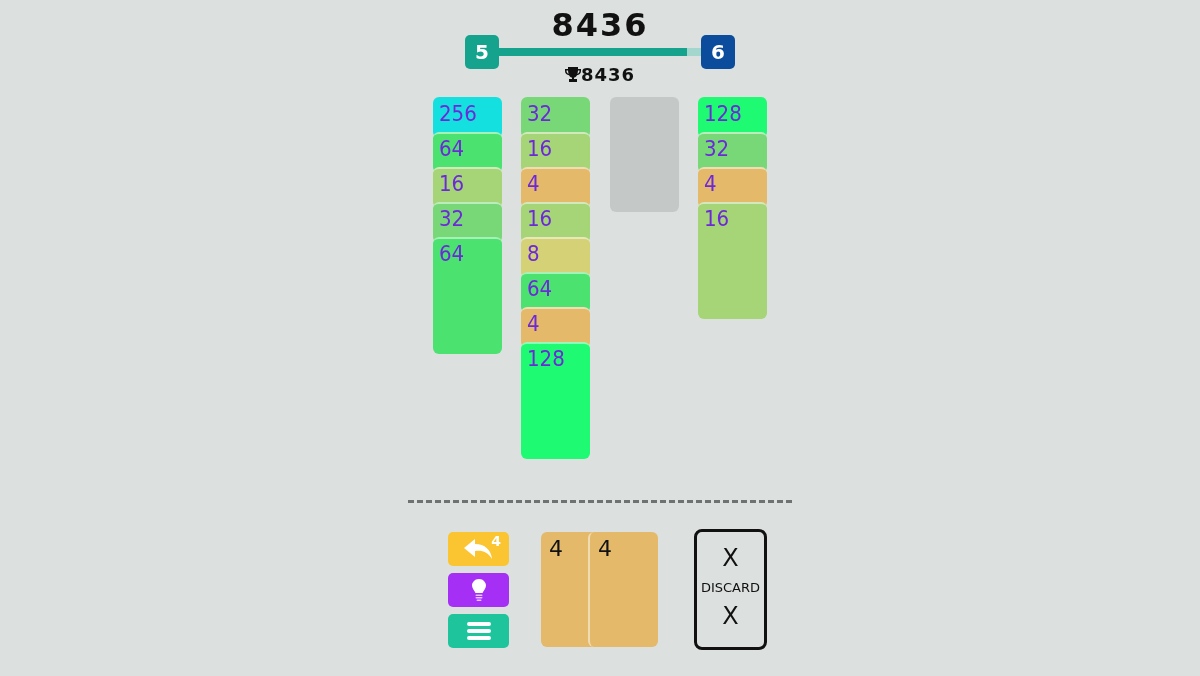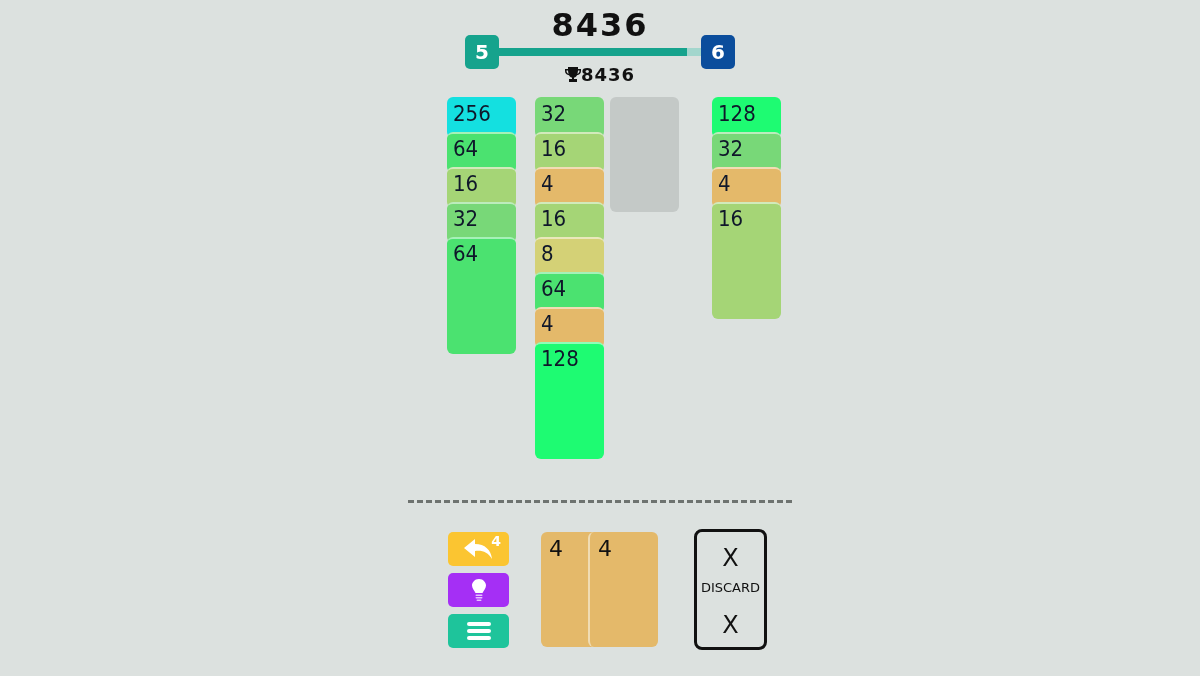--- a/index.html
+++ b/index.html
@@ -20,24 +20,24 @@
   .progress-track {
     position:absolute; left:497px; top:48px; width:206px; height:8px; background:#a3d6cd;
   }
   .progress-fill { position:absolute; left:0; top:0; height:8px; background:#16a38d; }
   .best {
     position:absolute; left:0; width:1200px; top:64px; text-align:center;
     font-size:18px; font-weight:bold; color:#111; letter-spacing:1px;
   }
   .column { position:absolute; top:97px; width:69px; }
   .card {
-    position:absolute; left:14px; width:69px; border-radius:6px;
+    position:absolute; left:0; width:69px; border-radius:6px;
     box-sizing:border-box; border-top:2px solid rgba(255,255,255,0.5);
     font-family:"DejaVu Sans Condensed","DejaVu Sans", sans-serif;
-    font-size:22px; color:#0f172a; padding:2px 12px 0 6px; cursor:pointer;
+    font-size:22px; color:#6d28d9; padding:2px 12px 0 6px; cursor:pointer;
   }
   .card.first { border-top:none; padding-top:4px; }
   .empty-slot {
     position:absolute; left:610px; top:97px; width:69px; height:115px;
     background:#c4c9c7; border-radius:6px;
   }
   .divider {
     position:absolute; left:408px; top:500px; width:384px; height:0;
     border-top:3px dashed #6e7370;
   }
@@ -58,21 +58,21 @@
   }
   .hand-card.back { left:541px; }
   .hand-card.front { left:588px; border-left:2px solid #f0dcb3; }
   .discard {
     position:absolute; left:694px; top:529px; width:73px; height:121px;
     border:3px solid #111; border-radius:8px; box-sizing:border-box;
     text-align:center; color:#111; cursor:pointer;
   }
   .discard .x { font-size:24px; display:block; }
   .discard .x1 { margin-top:12px; }
-  .discard .lbl { font-size:13px; display:block; margin-top:8px; margin-bottom:16px; }
+  .discard .lbl { font-size:13px; display:block; margin-top:8px; margin-bottom:7px; }
 </style>
 </head>
 <body>
 
 <div class="score">8436</div>
 
 <div class="level-badge lvl-cur">5</div>
 <div class="progress-track">
   <div class="progress-fill" id="progress-fill" style="width: 92%;"></div>
 </div>

